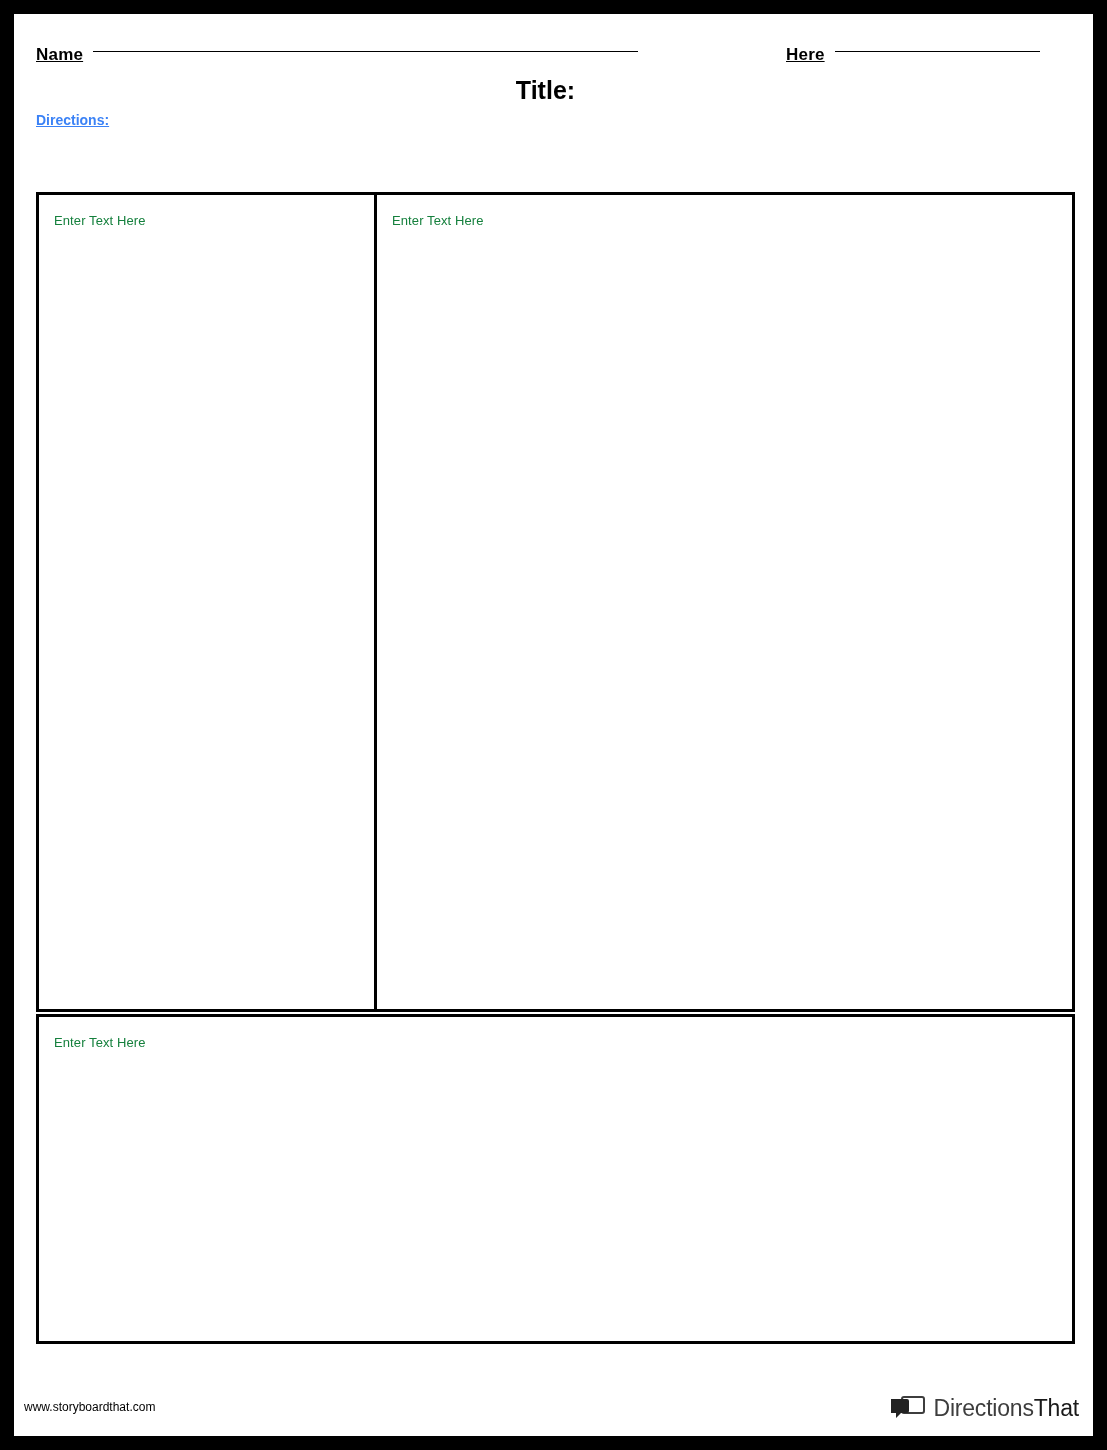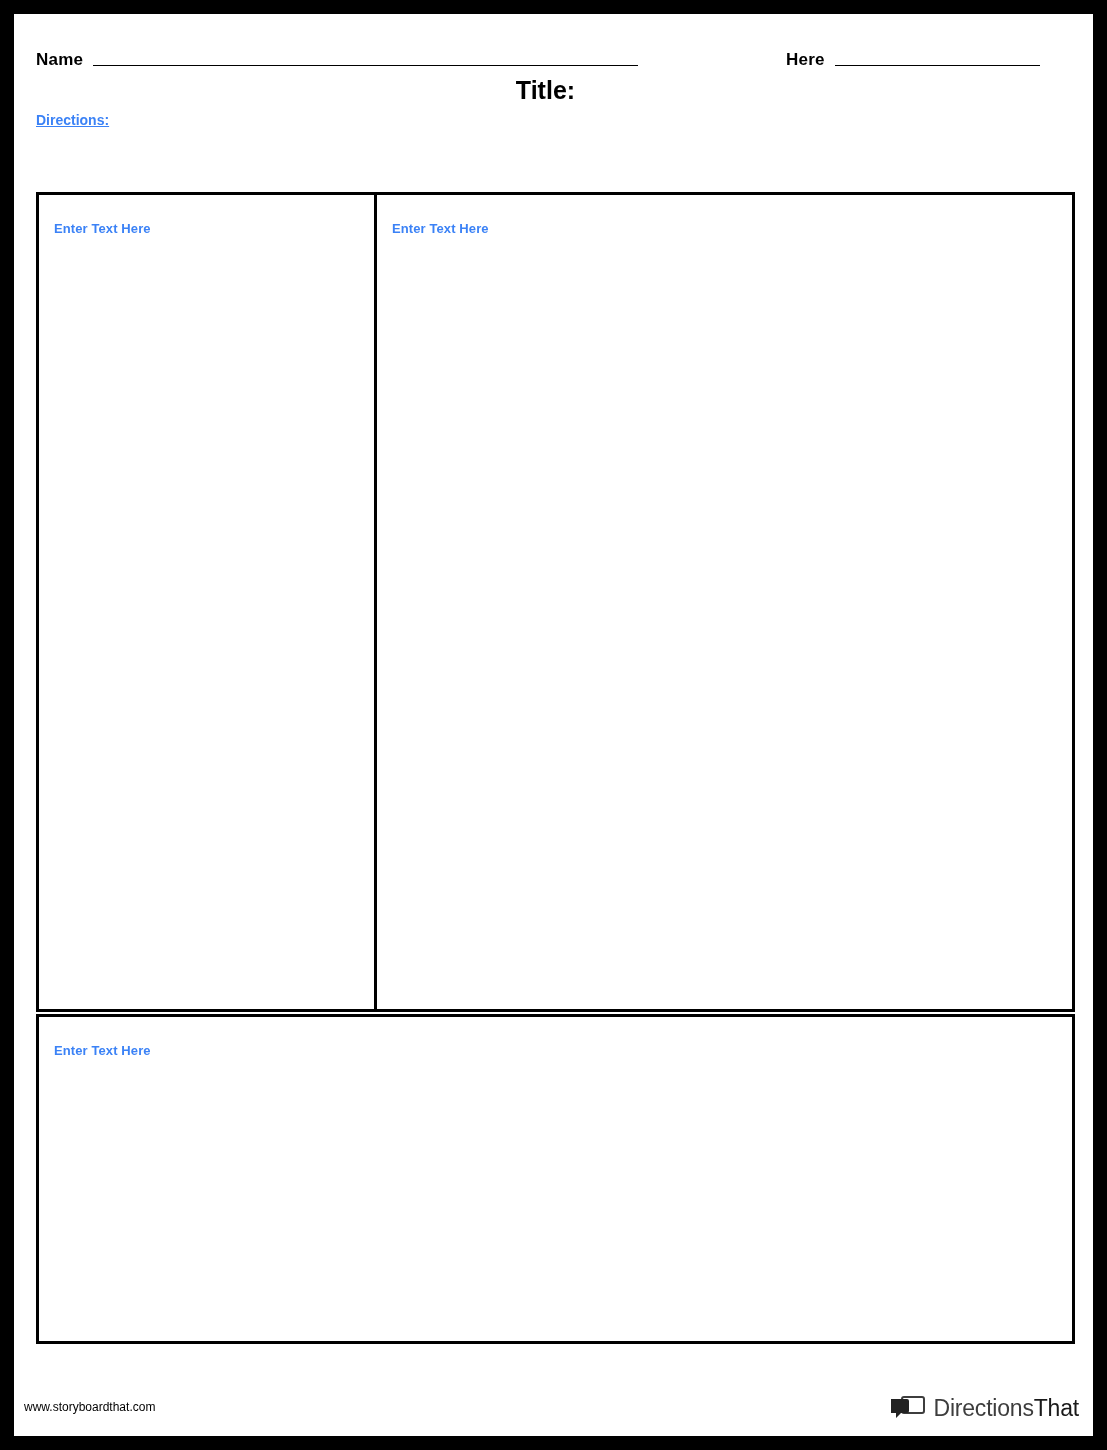--- a/index.html
+++ b/index.html
@@ -32,22 +32,23 @@
   .header-row {
     position: absolute;
     left: 22px;
     top: 18px;
     width: 1037px;
     height: 36px;
   }
   .field {
     position: absolute;
     display: flex;
-    align-items: flex-end;
+    align-items: center;
     height: 30px;
+    text-decoration: underline;
   }
   .field-label {
     font-size: 17px;
     font-weight: bold;
     color: #000000;
     white-space: nowrap;
     letter-spacing: 0.2px;
   }
   .field-rule {
     display: block;
@@ -106,24 +107,23 @@
     border-right: 3px solid #000000;
   }
   .cell-right {
     flex: 1;
   }
   .cell-text {
     position: absolute;
     left: 15px;
     top: 18px;
     font-size: 13px;
-    font-weight: bold;
-    color: #3b82f6;
+    font-weight: normal;
+    color: #15803d;
     letter-spacing: 0.1px;
-    margin-top: 8px;
   }
 
   .grid-bottom {
     position: absolute;
     left: 22px;
     top: 1000px;
     width: 1039px;
     height: 330px;
     border: 3px solid #000000;
     box-sizing: border-box;

